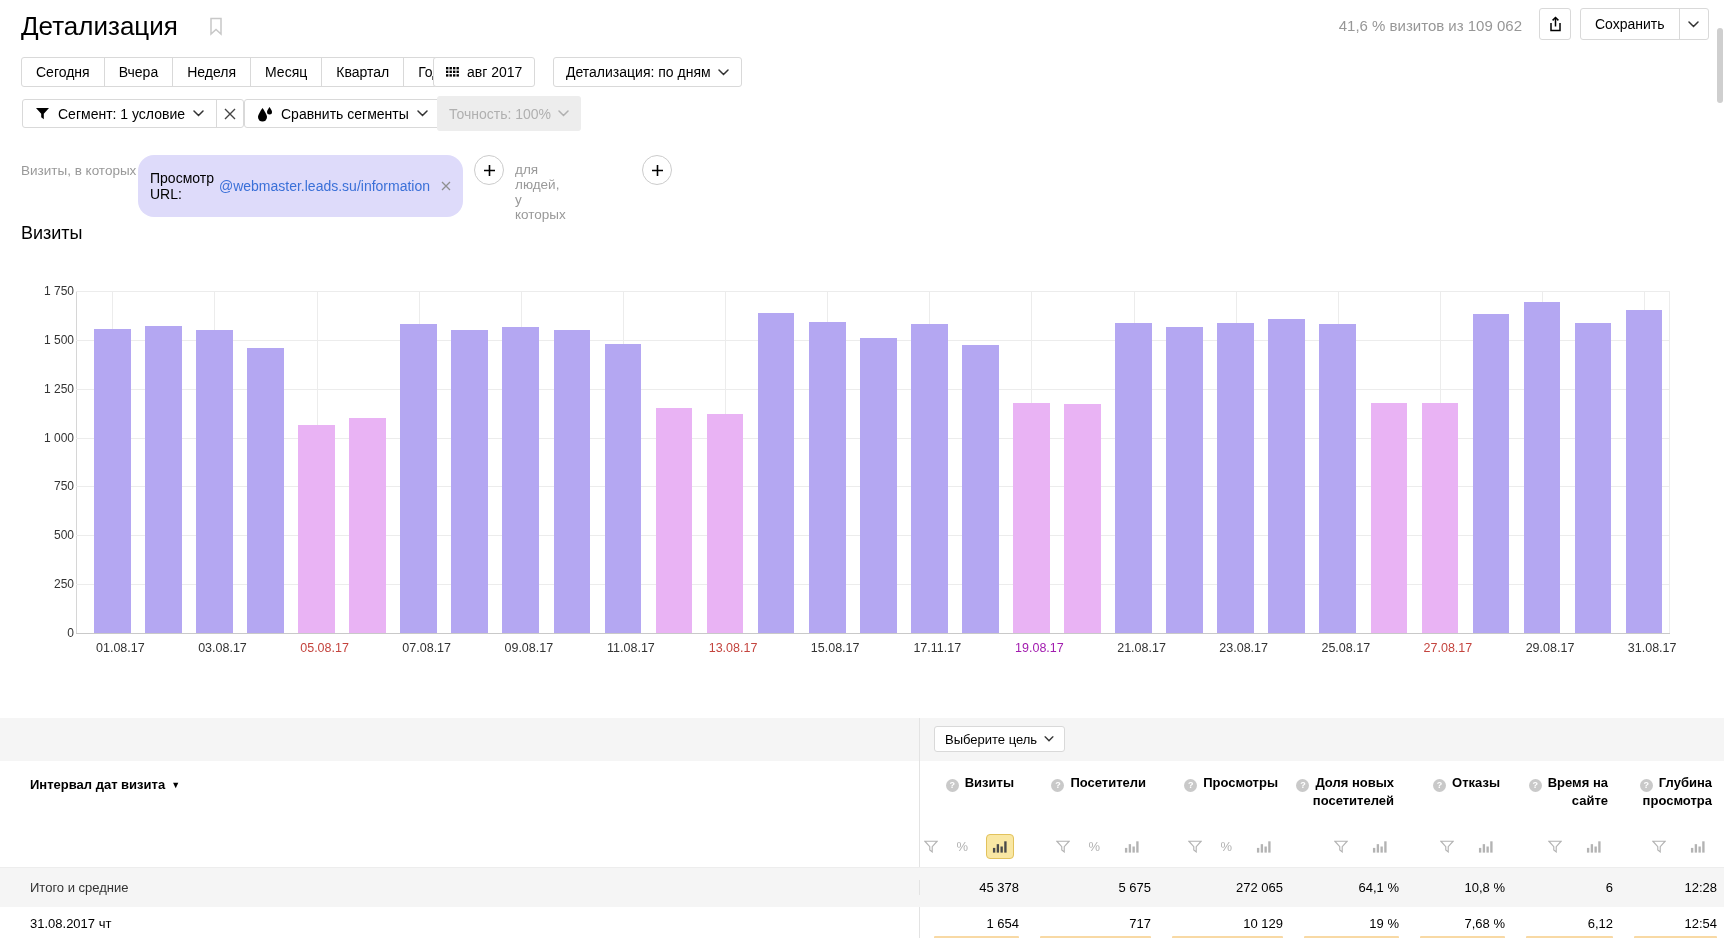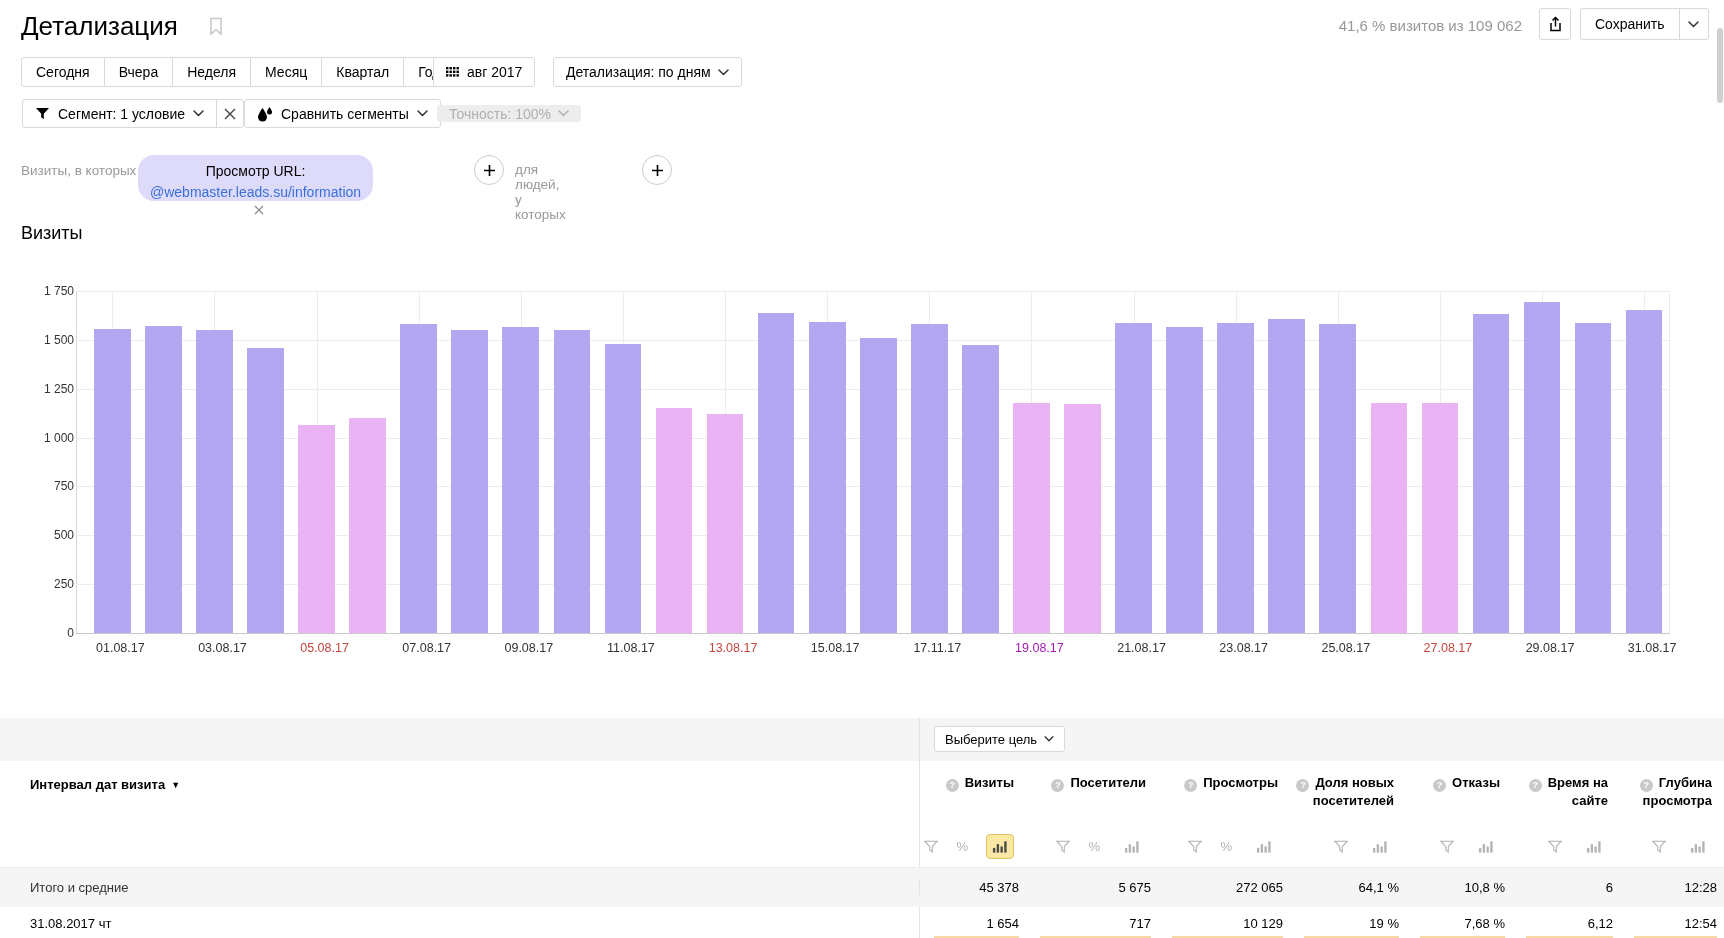--- a/index.html
+++ b/index.html
@@ -23,26 +23,26 @@
   .seg-btn{padding:0 14px;line-height:28px;font-size:14px;cursor:pointer;}
   .seg-btn + .seg-btn{border-left:1px solid #d9d9d9;}
   #calendar-btn{position:absolute;left:412px;top:0;gap:8px;}
   #detail-btn{position:absolute;left:532px;top:0;gap:7px;}
   
   #segment-row{left:22px;top:99px;display:flex;align-items:center;height:29px;}
   #segment-btn{height:29px;padding:0;}
   #segment-btn .seg-main{display:flex;align-items:center;gap:8px;padding:0 12px;height:100%;}
   #segment-btn .seg-x{width:26px;height:100%;display:flex;align-items:center;justify-content:center;border-left:1px solid #d9d9d9;}
   #compare-btn{position:absolute;left:222px;height:29px;gap:8px;}
-  #accuracy-btn{position:absolute;left:415px;height:17px;border:none;background:#ededed;color:#b0b0b0;gap:7px;}
+  #accuracy-btn{position:absolute;left:415px;height:35px;border:none;background:#ededed;color:#b0b0b0;gap:7px;}
   
   #filter-row{left:21px;top:155px;height:30px;display:flex;align-items:center;}
   .muted{color:#999;font-size:13.5px;}
   #chip{position:absolute;left:117px;top:0;height:30px;display:flex;align-items:center;
-        background:#dedbfa;border-radius:16px;padding:8px 12px;font-size:14px;gap:5px;cursor:pointer;flex-direction:column;}
+        background:#dedbfa;border-radius:16px;padding:16px 12px;font-size:14px;gap:5px;cursor:pointer;}
   #chip .link{color:#3a70d8;}
   .plus-circle{width:30px;height:30px;border:1px solid #ccc;border-radius:50%;background:#fff;
         display:flex;align-items:center;justify-content:center;cursor:pointer;box-sizing:border-box;}
   #plus1{position:absolute;left:453px;top:0;}
   #people-label{position:absolute;left:494px;top:7px;}
   #plus2{position:absolute;left:621px;top:0;}
   
   #chart-title{left:21px;top:223px;font-size:18px;}
   #plot{left:76px;top:291px;width:1594px;height:342px;}
   .hgrid{position:absolute;left:0;width:100%;height:1px;background:#ececec;}

